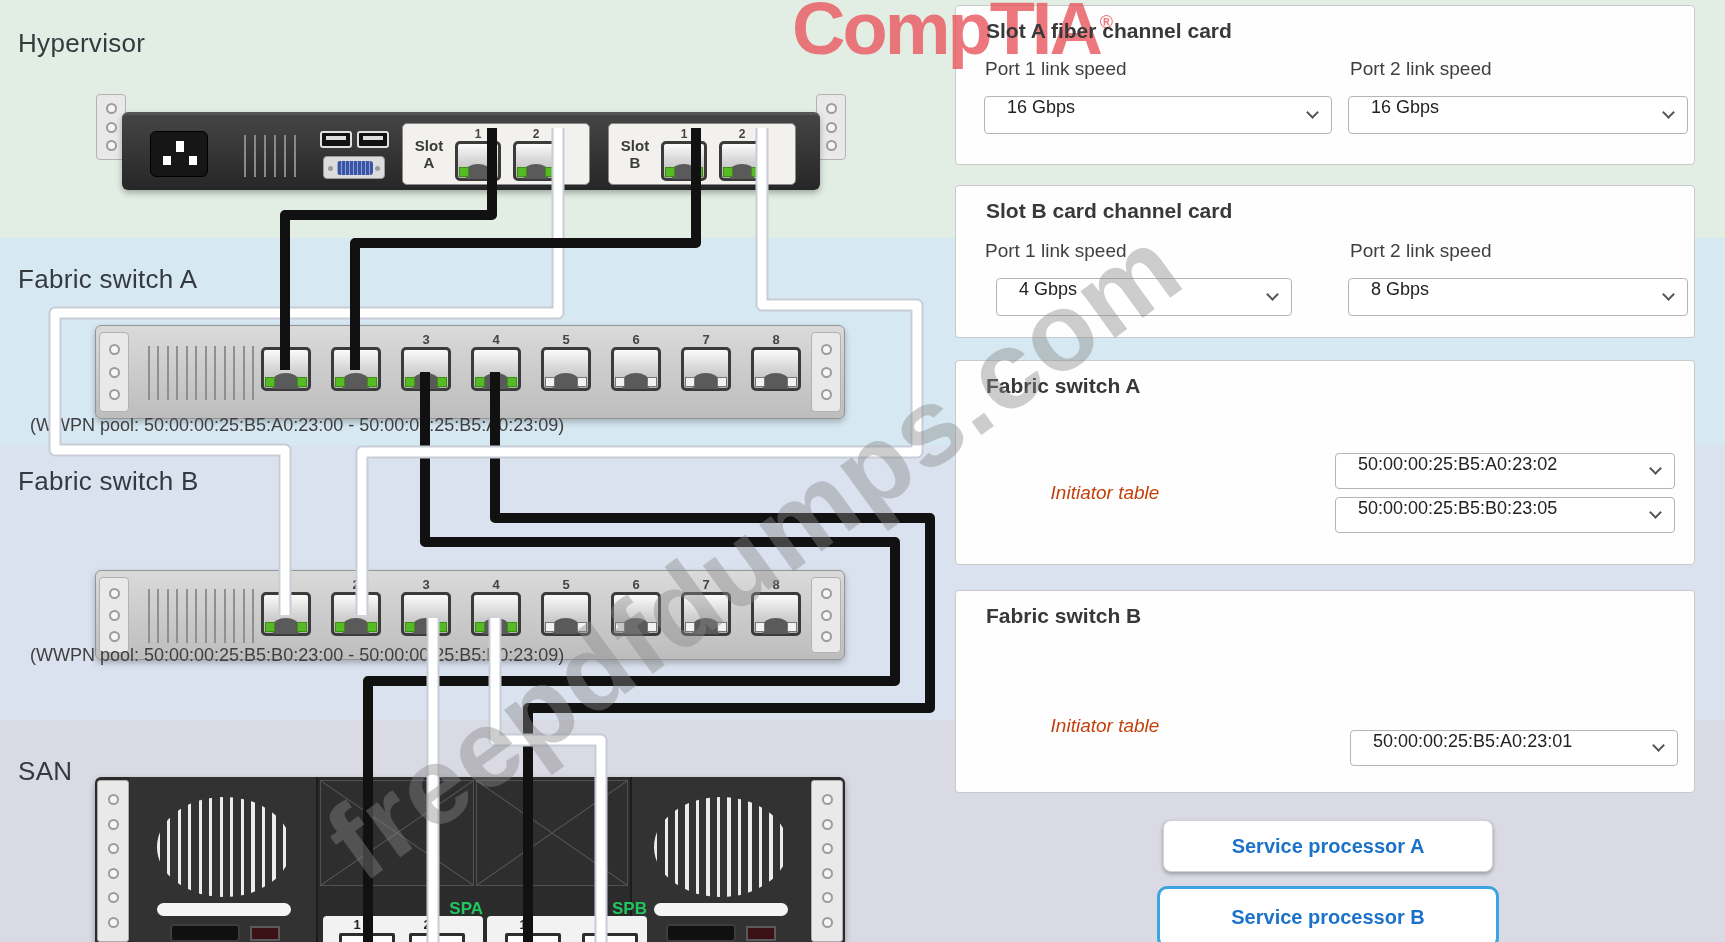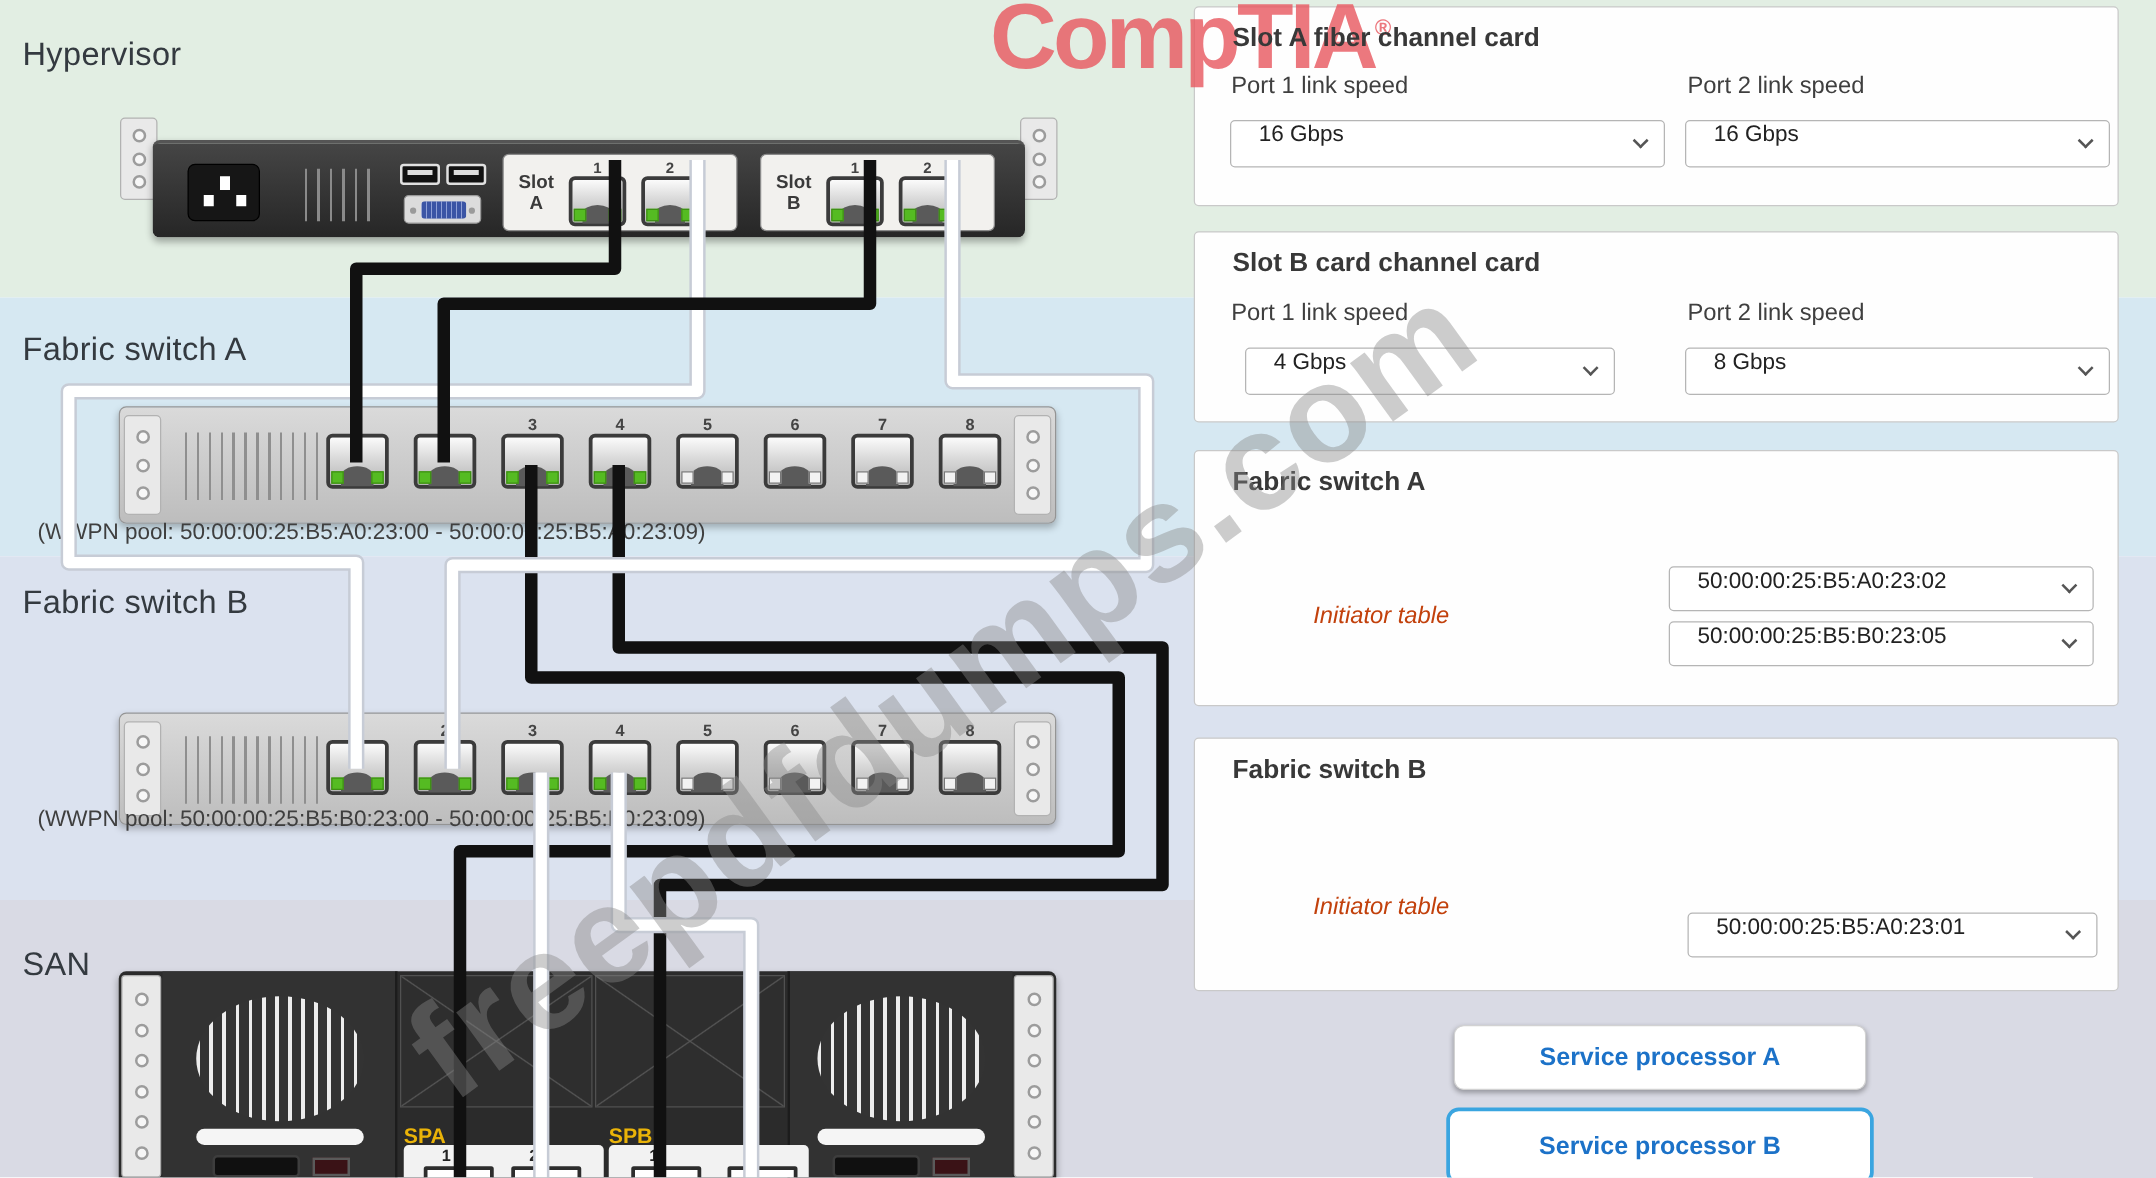--- a/index.html
+++ b/index.html
@@ -75,21 +75,21 @@
   .fan-sec.fr { left:535px; border-left:2px solid #1c1c1c; width:180px; }
   .fan { position:absolute; top:20px; width:134px; height:100px; border-radius:50%;
          background:repeating-linear-gradient(90deg,#ececec 0 3px,#333 3px 10.5px); }
   .handle { position:absolute; top:126px; width:134px; height:13px; border-radius:7px; background:#f5f5f5; }
   .conn-a { position:absolute; top:147px; width:70px; height:18px; background:#101010; border:2px solid #3d3d3d; border-radius:4px; }
   .conn-b { position:absolute; top:149px; width:30px; height:15px; background:#3a1216; border:2px solid #5a5a5a; }
   .xpanel { position:absolute; top:3px; height:106px; background:#2e2e2e; border:1px solid #515151;
         background-image:
           linear-gradient(to top right, transparent calc(50% - 1px), #565656 50%, transparent calc(50% + 1px)),
           linear-gradient(to bottom right, transparent calc(50% - 1px), #565656 50%, transparent calc(50% + 1px)); }
-  .sp-label { position:absolute; top:122px; width:160px; text-align:left; color:#eab308; font-weight:bold; font-size:17px; }
+  .sp-label { position:absolute; top:122px; width:160px; text-align:right; color:#22c55e; font-weight:bold; font-size:17px; }
   .sp-strip { position:absolute; top:139px; width:160px; height:26px; background:#f2f2f2; border-radius:4px 4px 0 0; }
   .sp-strip .n { position:absolute; top:1px; width:20px; text-align:center; font-size:13px; font-weight:bold; color:#222; }
   .sp-strip .pb { position:absolute; top:17px; width:56px; height:14px; background:#fff; border:3px solid #2d2d2d; border-radius:2px; }
 
   
   #cables { position:absolute; left:0; top:0; z-index:3; pointer-events:none; }
 
   
   .panel { position:absolute; left:955px; width:740px; background:#fefefe; border:1px solid #c9c9c9; border-radius:4px; }
   .ptitle { position:relative; z-index:6; font-size:21px; font-weight:bold; color:#383838; margin:13px 0 0 30px; }

